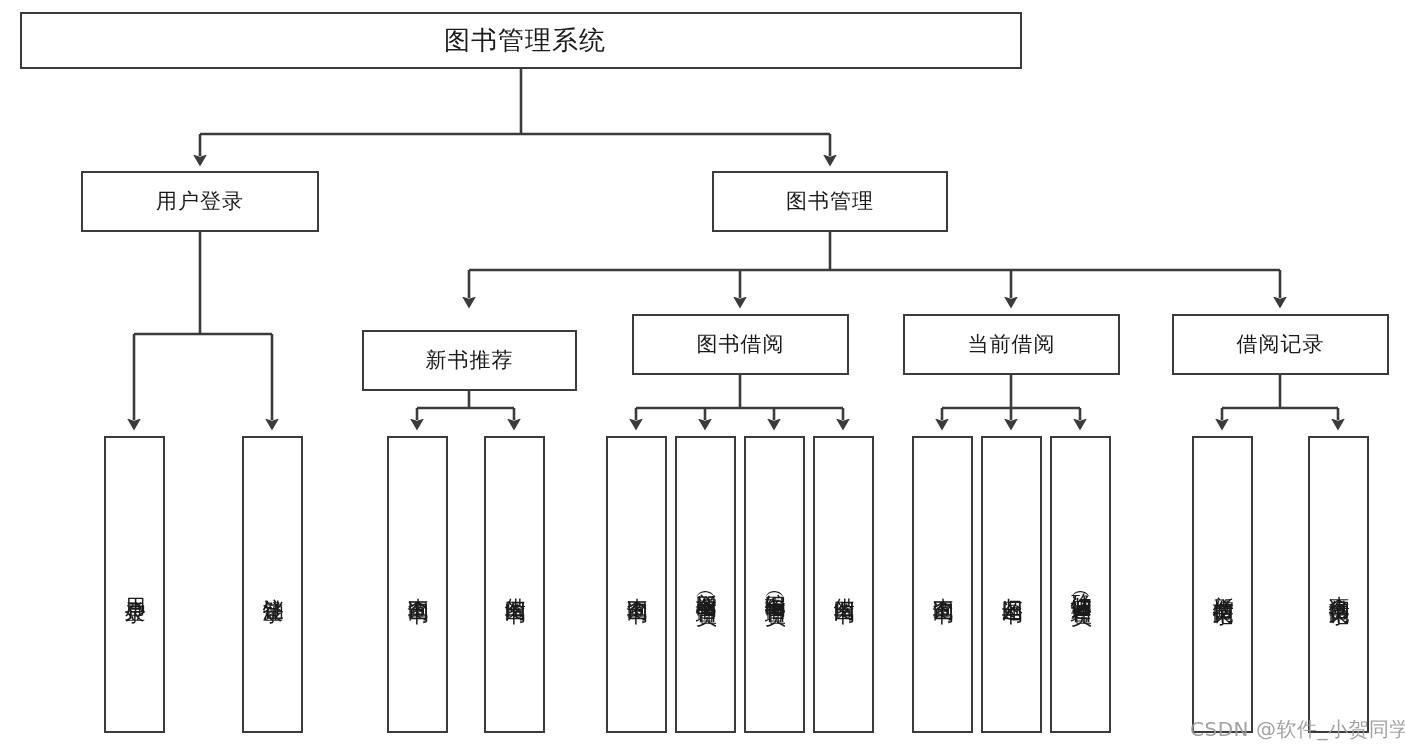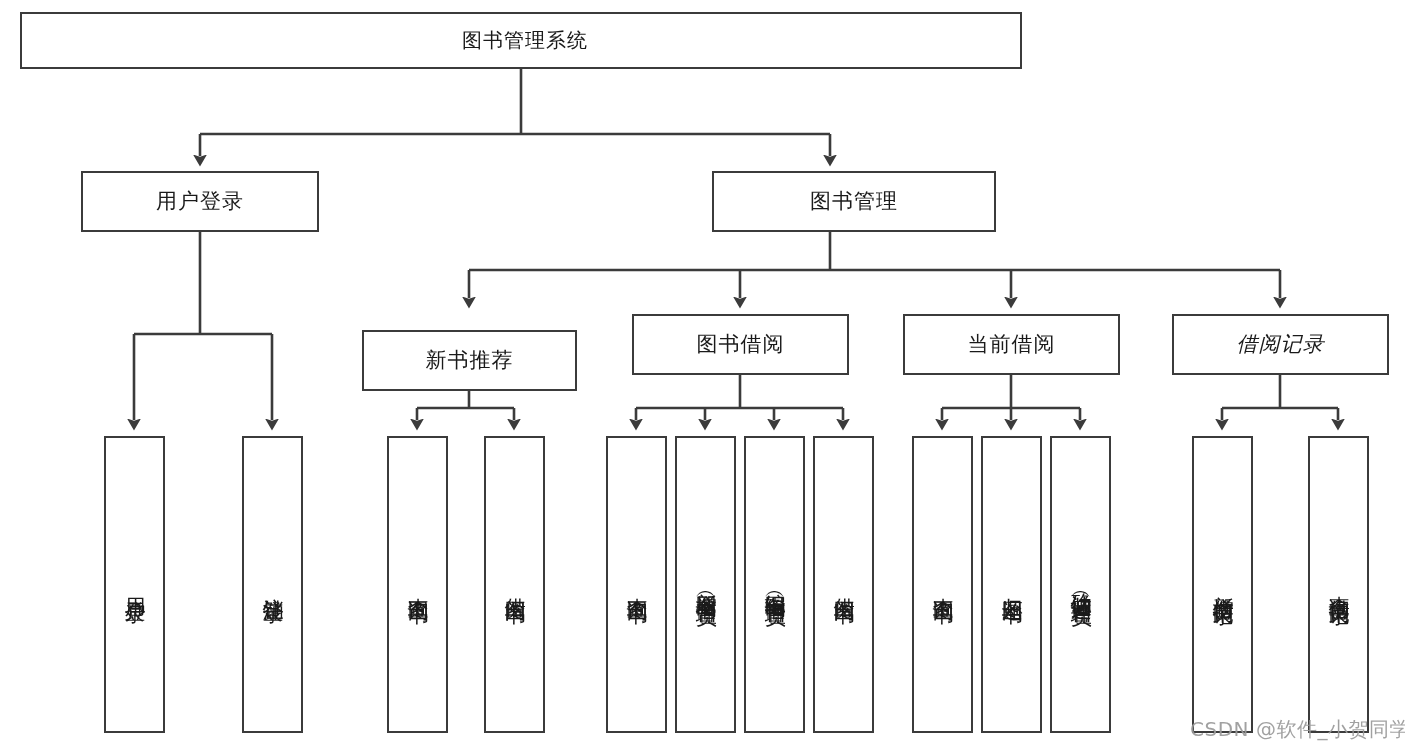--- a/index.html
+++ b/index.html
@@ -48,21 +48,21 @@
     padding-top: 4px;
     padding-bottom: 4px;
   }
   .node.vert > span {
     writing-mode: vertical-rl;
     text-orientation: upright;
     display: block;
     white-space: nowrap;
   }
   .node.root {
-    font-size: 20px;
+    font-size: 26px;
     padding-left: 8px;
   }
   .watermark {
     position: absolute;
     font-size: 20px;
     color: #9a9a9a;
     opacity: 0.92;
     white-space: nowrap;
     letter-spacing: 0.5px;
   }
@@ -123,34 +123,34 @@
     </g>
   </svg>
 
   <div class="node horiz root" style="left:20px; top:12px; width:1002px; height:57px;">
     <span>图书管理系统</span>
   </div>
 
   <div class="node horiz" style="left:81px; top:171px; width:238px; height:61px;">
     <span>用户登录</span>
   </div>
-  <div class="node horiz" style="left:712px; top:171px; width:284px; height:61px;">
+  <div class="node horiz" style="left:712px; top:171px; width:236px; height:61px;">
     <span>图书管理</span>
   </div>
 
   <div class="node horiz" style="left:362px; top:330px; width:215px; height:61px;">
     <span>新书推荐</span>
   </div>
   <div class="node horiz" style="left:903px; top:314px; width:217px; height:61px;">
     <span>当前借阅</span>
   </div>
   <div class="node horiz" style="left:632px; top:314px; width:217px; height:61px;">
     <span>图书借阅</span>
   </div>
-  <div class="node horiz" style="left:1172px; top:314px; width:217px; height:61px;font-style:italic;">
+  <div class="node horiz" style="left:1172px; top:314px; width:217px; height:61px;">
     <span>借阅记录</span>
   </div>
 
   <div class="node vert" style="left:104px; top:436px; width:61px; height:297px;">
     <span>用户登录</span>
   </div>
   <div class="node vert" style="left:242px; top:436px; width:61px; height:297px;">
     <span>注销登录</span>
   </div>
 

